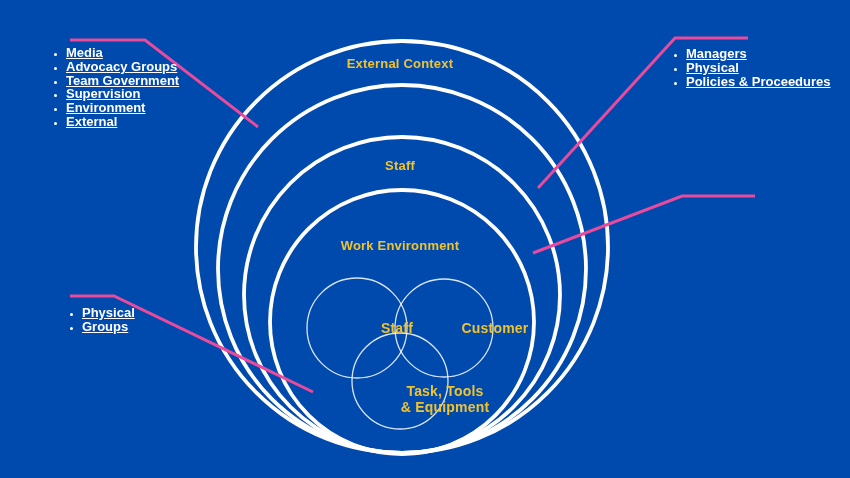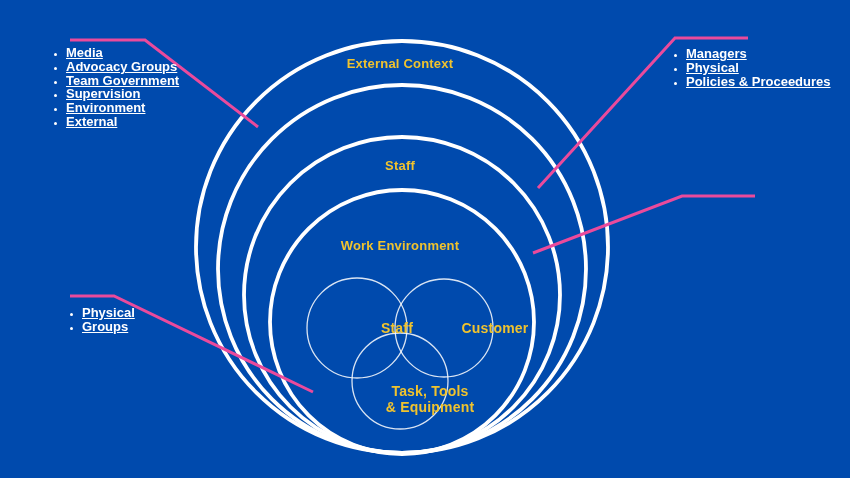--- a/index.html
+++ b/index.html
@@ -107,21 +107,21 @@
   </div>
 
   <div class="label venn-label" style="left:353px; top:328px;">
     <span>Staff</span>
   </div>
 
   <div class="label venn-label" style="left:451px; top:328px;">
     <span>Customer</span>
   </div>
 
-  <div class="label venn-label" style="left:386px; top:399px;">
+  <div class="label venn-label" style="left:401px; top:399px;">
     <span>Task, Tools</span>
     <span>&amp; Equipment</span>
   </div>
 
   <ul class="callout-list" style="left:52px; top:46px;">
     <li>Media</li>
     <li>Advocacy Groups</li>
     <li>Team Government</li>
     <li>Supervision</li>
     <li>Environment</li>

